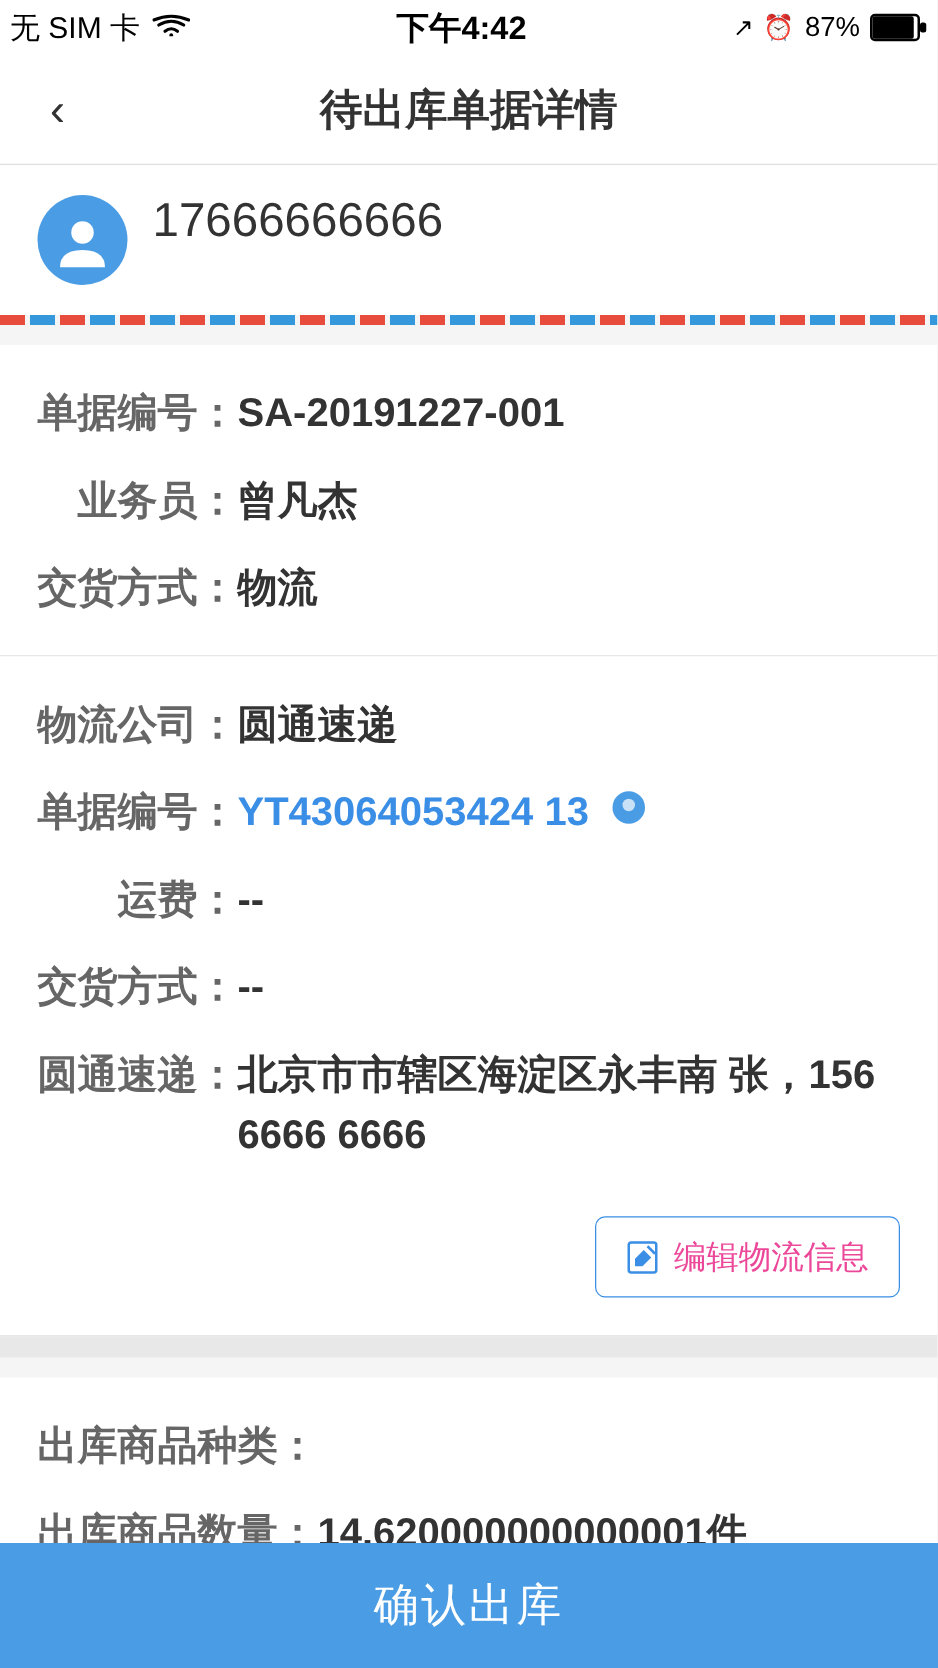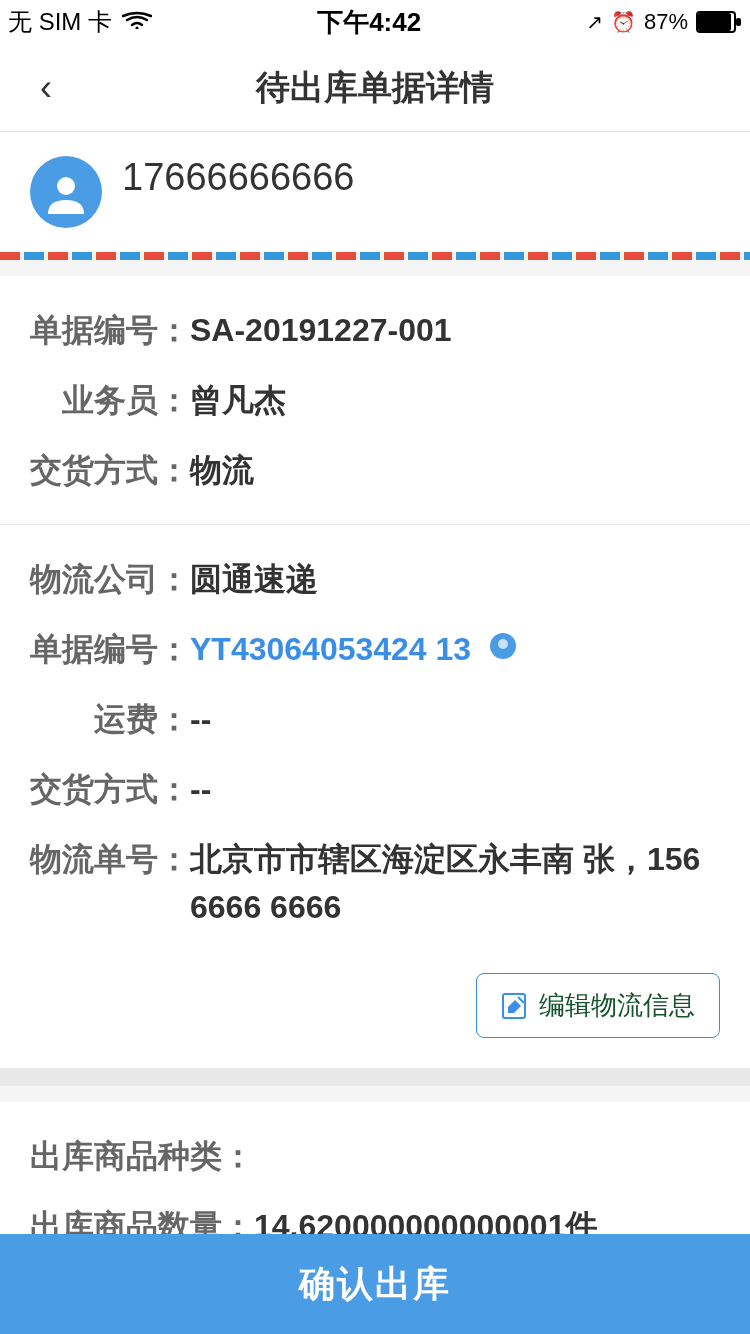--- a/index.html
+++ b/index.html
@@ -117,21 +117,21 @@
     
     .btn-edit {
       display: flex;
       align-items: center;
       justify-content: center;
       margin-left: auto;
       margin-top: 20px;
       border: 1.5px solid #3a8ee6;
       border-radius: 8px;
       padding: 14px 24px;
-      color: #14532d;
+      color: #ec4899;
       font-size: 26px;
       cursor: pointer;
       width: fit-content;
       gap: 10px;
       background: #fff;
     }
 
     
     .btn-view {
       display: flex;
@@ -165,21 +165,21 @@
     
     .confirm-btn {
       position: fixed;
       bottom: 0;
       left: 0;
       width: 750px;
       height: 100px;
       background: #4a9de4;
       color: #fff;
       font-size: 36px;
-      font-weight: 700;
+      font-weight: 400;
       display: flex;
       align-items: center;
       justify-content: center;
       cursor: pointer;
       letter-spacing: 2px;
     }
 
     .page-wrapper {
       display: flex;
       flex-direction: column;
@@ -266,21 +266,21 @@
     </div>
     <div class="info-row">
       <span class="info-label">运费：</span>
       <span class="info-value">--</span>
     </div>
     <div class="info-row">
       <span class="info-label">交货方式：</span>
       <span class="info-value">--</span>
     </div>
     <div class="info-row">
-      <span class="info-label">物流单号：</span>
+      <span class="info-label">圆通速递：</span>
       <span class="info-value">北京市市辖区海淀区永丰南  张，156 6666 6666</span>
     </div>
 
     <div style="display:flex;justify-content:flex-end;margin-top:16px;">
       <div class="btn-edit">
         <svg width="28" height="28" viewBox="0 0 28 28">
           <rect x="2" y="2" width="22" height="24" rx="2" ry="2" fill="none" stroke="#3a8ee6" stroke-width="2"></rect>
           <path d="M14 8 L20 14 L13 21 L7 21 L7 15 Z" fill="#3a8ee6"></path>
           <path d="M17 5 L23 11" stroke="#3a8ee6" stroke-width="2"></path>
         </svg>

